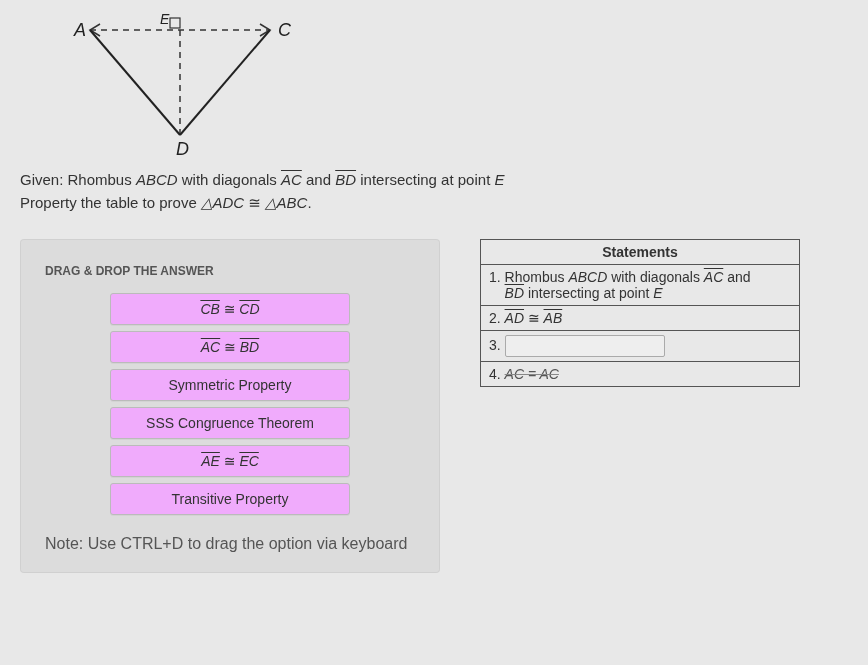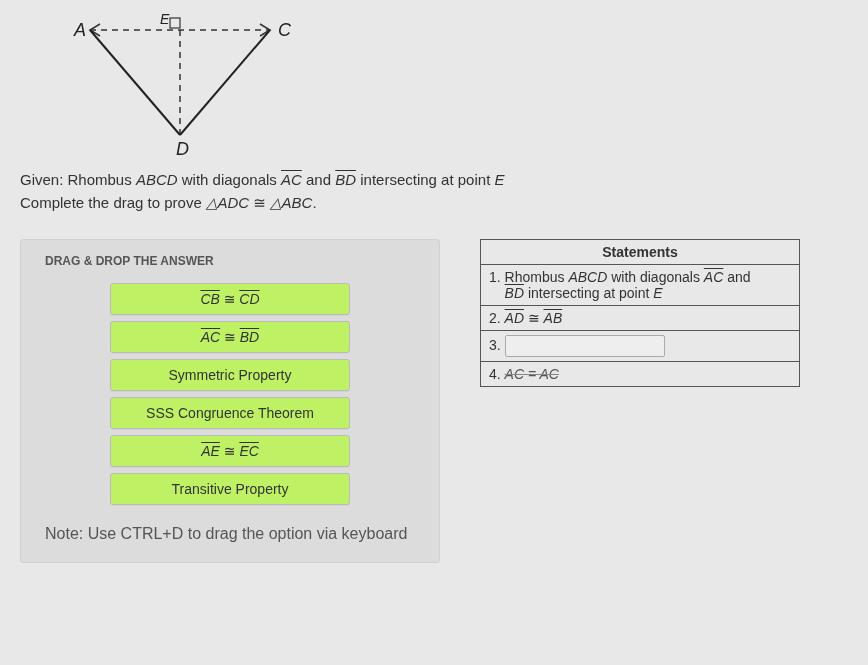--- a/index.html
+++ b/index.html
@@ -26,38 +26,38 @@
   .italic { font-style: italic; }
   .main-area {
     display: flex;
     gap: 40px;
     margin-top: 25px;
     align-items: flex-start;
   }
   .drag-panel {
     background: #dcdcdc;
     border-radius: 4px;
-    padding: 15px 25px 20px 25px;
+    padding: 25px 25px 20px 25px;
     width: 420px;
     box-shadow: inset 0 0 0 1px rgba(0,0,0,0.05);
   }
   .drag-panel-title {
     font-weight: bold;
     font-size: 12px;
     color: #555;
     margin-bottom: 15px;
   }
   .options {
     display: flex;
     flex-direction: column;
     gap: 6px;
     align-items: center;
   }
   .option {
-    background: #bef264;
+    background: #f0abfc;
     border: 1px solid #bbb;
     border-radius: 3px;
     padding: 7px 10px;
     width: 240px;
     text-align: center;
     font-size: 14px;
     cursor: grab;
     box-shadow: 0 1px 0 rgba(0,0,0,0.04);
   }
   .note {
@@ -112,21 +112,21 @@
     <text x="24" y="26" font-size="18" font-style="italic" fill="#222">A</text>
     <text x="228" y="26" font-size="18" font-style="italic" fill="#222">C</text>
     <text x="126" y="145" font-size="18" font-style="italic" fill="#222">D</text>
     <text x="110" y="14" font-size="14" font-style="italic" fill="#222">E</text>
   </svg>
 </div>
 
 <div class="given">
   <span>Given: Rhombus </span><span class="italic">ABCD</span><span> with diagonals </span><span class="overline italic">AC</span><span> and </span><span class="overline italic">BD</span><span> intersecting at point </span><span class="italic">E</span>
   <br>
-  <span>Complete the drag to prove </span><span class="italic">△ADC</span><span> ≅ </span><span class="italic">△ABC</span><span>.</span>
+  <span>Property the table to prove </span><span class="italic">△ADC</span><span> ≅ </span><span class="italic">△ABC</span><span>.</span>
 </div>
 
 <div class="main-area">
 
   <div class="drag-panel">
     <div class="drag-panel-title">DRAG &amp; DROP THE ANSWER</div>
     <div class="options">
       <div class="option">
         <span class="overline italic">CB</span><span> ≅ </span><span class="overline italic">CD</span>
       </div>

